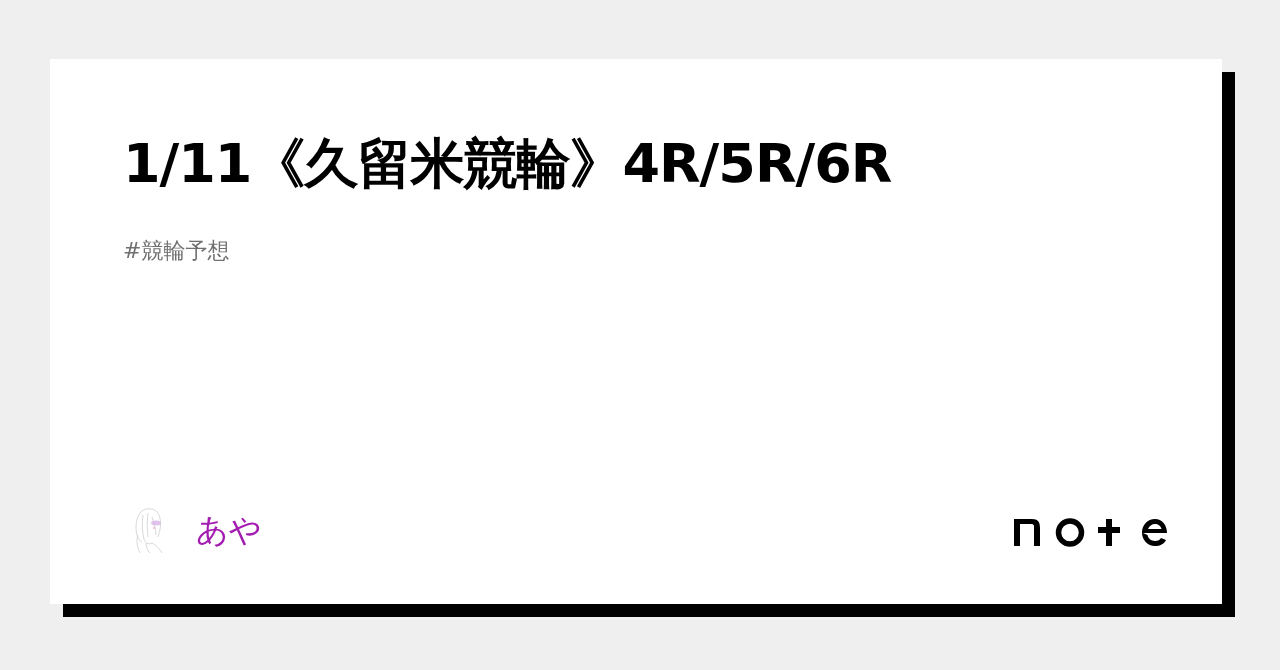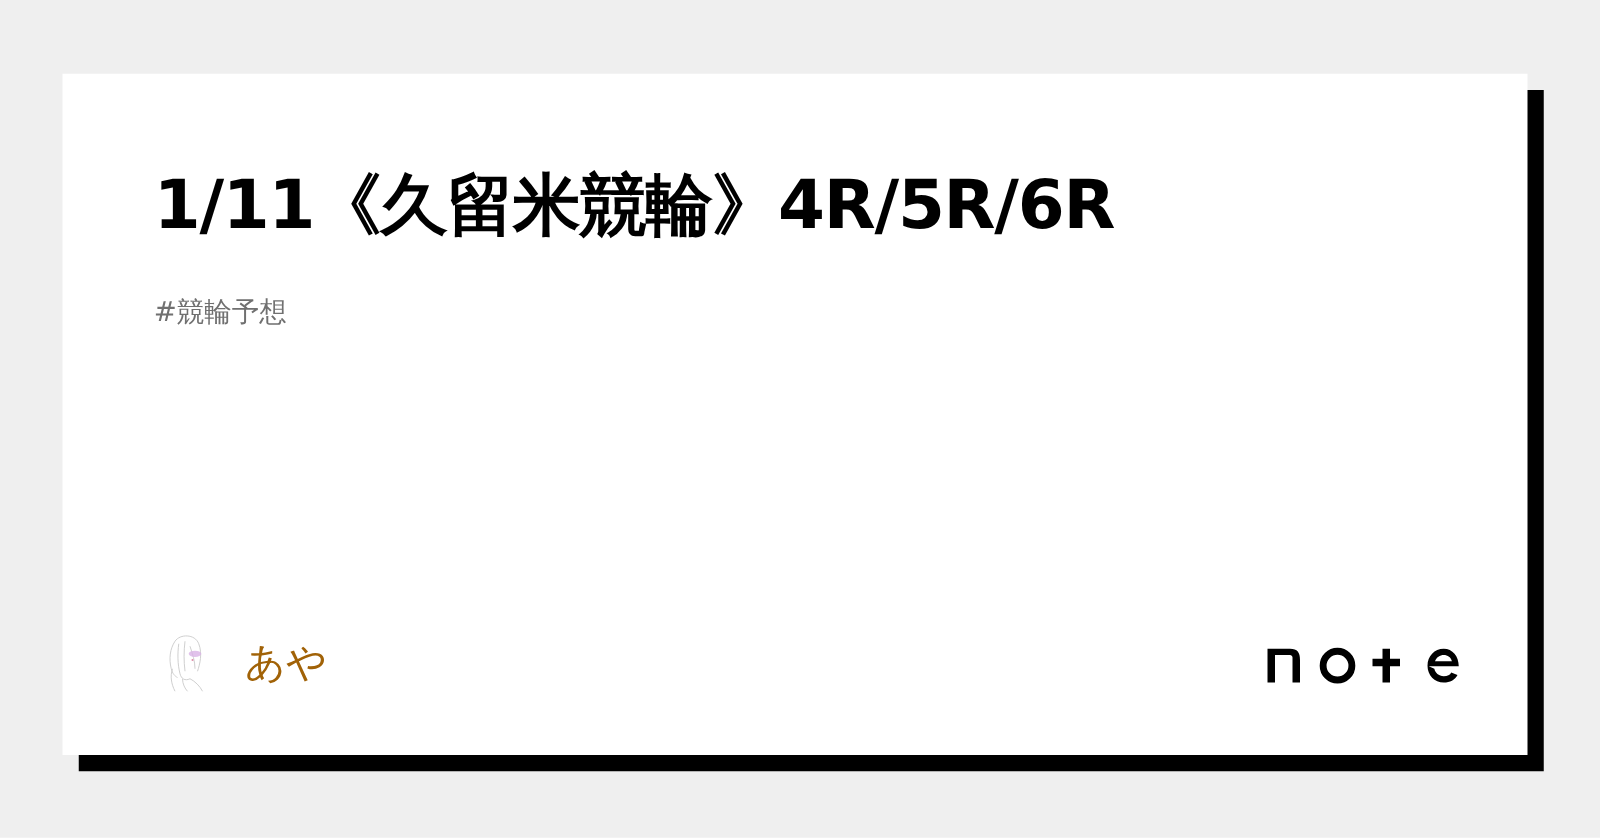--- a/index.html
+++ b/index.html
@@ -63,21 +63,21 @@
     height: 50px;
   }
   .avatar {
     width: 40px;
     height: 50px;
     display: block;
   }
   .author-name {
     margin-left: 28px;
     font-size: 32px;
-    color: #a16207;
+    color: #a21caf;
     line-height: 40px;
   }
   .logo {
     position: absolute;
     left: 962px;
     top: 450px;
     width: 158px;
     height: 40px;
     display: block;
   }

